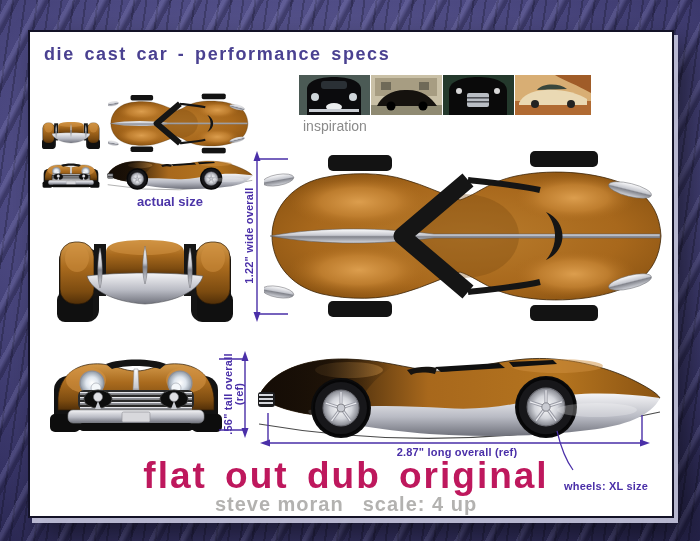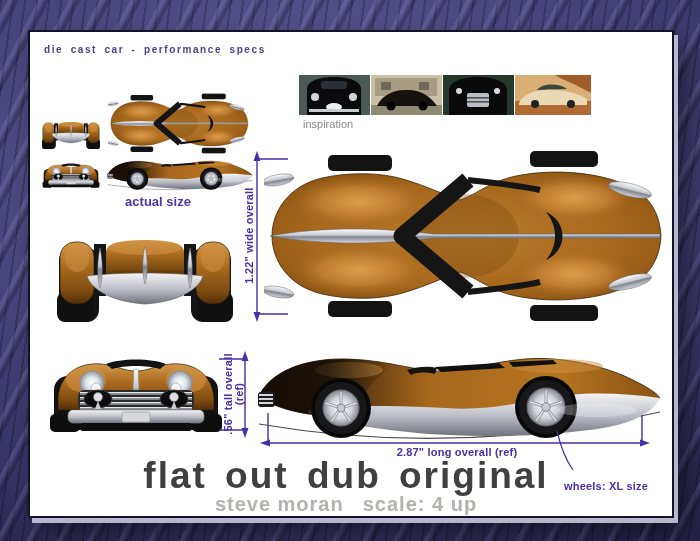--- a/index.html
+++ b/index.html
@@ -7,33 +7,33 @@
   .canvas{position:relative;width:700px;height:541px;
     background:
       repeating-linear-gradient(118deg, rgba(160,157,215,0) 0 7px, rgba(160,157,215,0.20) 7px 10px, rgba(18,16,40,0.28) 14px 17px, rgba(160,157,215,0) 17px 27px),
       repeating-linear-gradient(98deg, rgba(0,0,8,0.22) 0 2px, rgba(0,0,8,0) 2px 12px),
       radial-gradient(130% 115% at 42% 30%, #63609b 0%, #4b4880 34%, #373466 58%, #1e1c3e 82%, #110f28 100%);
   }
   .page{position:absolute;left:28px;top:30px;width:646px;height:488px;box-sizing:border-box;
     background:#ffffff;border:2px solid #131226;
     box-shadow:4px 5px 0 rgba(200,200,224,0.9), 14px 16px 30px rgba(0,0,0,0.55);}
   .abs{position:absolute;}
-  .title{left:14px;top:12px;font-size:10px;font-weight:800;letter-spacing:1.6px;word-spacing:3px;color:#4a4191;}
+  .title{left:14px;top:12px;font-size:18px;font-weight:800;letter-spacing:1.6px;word-spacing:3px;color:#4a4191;}
   .insp-strip{left:269px;top:43px;display:flex;gap:1px;}
   .insp-strip svg{display:block;}
-  .insp-label{left:273px;top:86px;font-size:11px;color:#8a8a8a;}
-  .actual-label{left:48px;top:162px;width:160px;text-align:center;font-size:13px;font-weight:bold;color:#4c35a8;}
+  .insp-label{left:273px;top:86px;font-size:14px;color:#8a8a8a;}
+  .actual-label{left:60px;top:162px;width:160px;text-align:center;font-size:13px;font-weight:bold;color:#4c35a8;}
   .dim{font-size:11px;font-weight:bold;color:#4a2fa8;letter-spacing:0.2px;white-space:nowrap;}
   .vlabel{transform:rotate(-90deg);transform-origin:center;text-align:center;line-height:11px;}
   .w-label{left:139px;top:198px;width:160px;}
   .h-label{left:149px;top:351px;width:110px;}
   .l-label{left:347px;top:414px;width:160px;text-align:center;}
   .wheels-label{left:534px;top:448px;}
   .model-name{left:24px;top:423px;width:584px;text-align:center;font-size:37px;font-weight:bold;
-    color:#404040;letter-spacing:2px;word-spacing:6px;}
+    color:#be185d;letter-spacing:2px;word-spacing:6px;}
   .footer-line{left:24px;top:461px;width:584px;display:flex;justify-content:center;gap:19px;
     font-size:20px;font-weight:bold;color:#b3b2b0;letter-spacing:1px;}
   svg.view{position:absolute;display:block;}
   .overlay{position:absolute;left:0;top:0;width:646px;height:488px;pointer-events:none;}
 </style>
 </head>
 <body>
 
 <div class="canvas">
 

